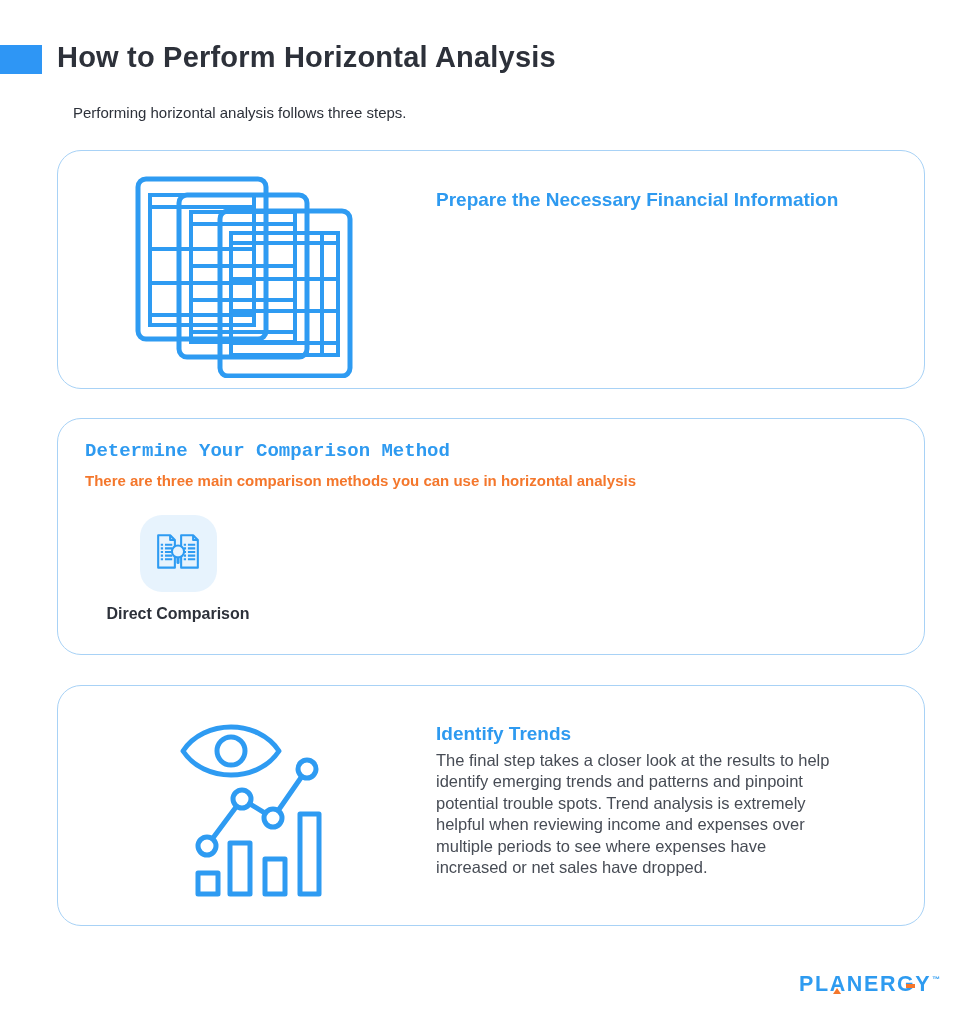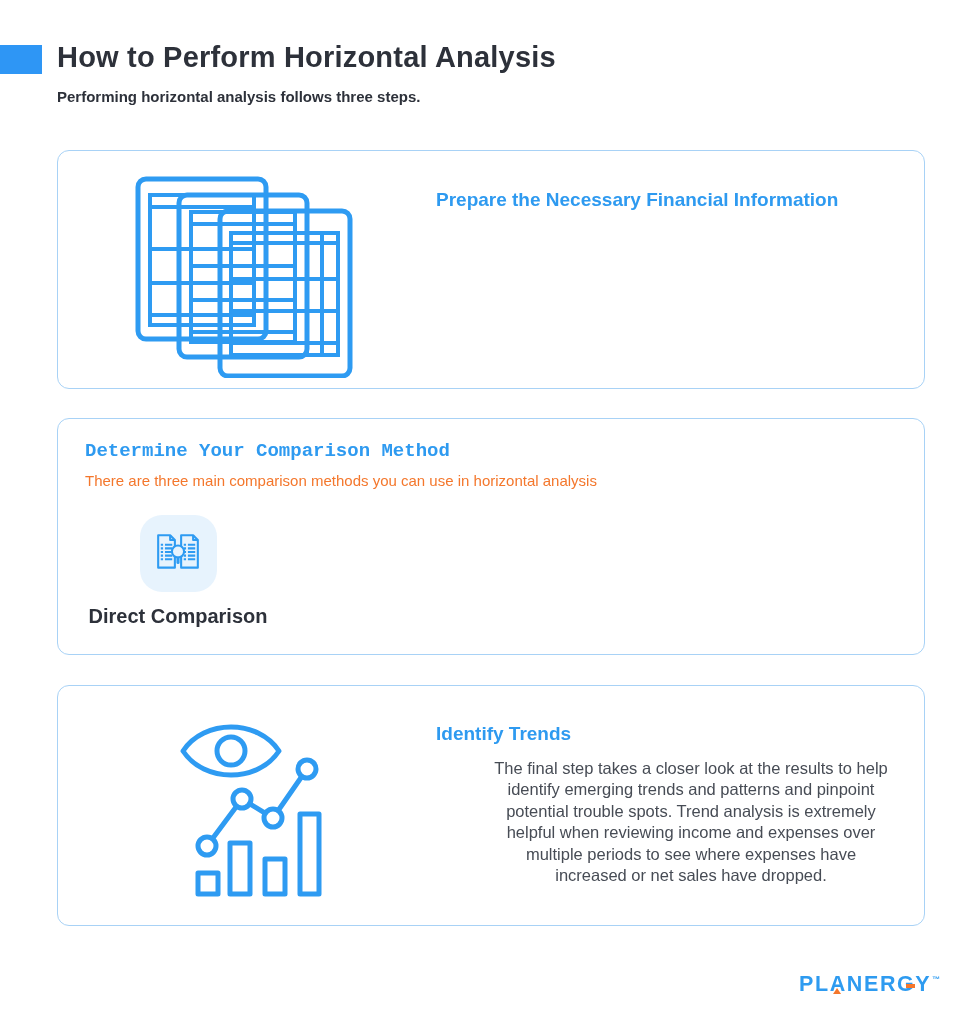--- a/index.html
+++ b/index.html
@@ -6,53 +6,53 @@
   .page {
     position:relative; width:971px; height:1024px; background:#ffffff;
     font-family:"Liberation Sans", sans-serif; overflow:hidden;
   }
   .accent-bar { position:absolute; left:0; top:45px; width:42px; height:29px; background:#2E96F5; }
   .main-title {
     position:absolute; left:57px; top:42px; margin:0;
     font-size:29px; font-weight:700; color:#2D313A; letter-spacing:0.2px; line-height:1.1;
   }
   .main-subtitle {
-    position:absolute; left:57px; top:88px; margin:0;
-    font-size:15px; font-weight:700; color:#2D313A;
+    position:absolute; left:57px; top:88px; margin:16px;
+    font-size:15px; font-weight:400; color:#2D313A;
   }
   .card {
     position:absolute; left:57px; width:868px; box-sizing:border-box;
-    border:1.5px solid #A8D2F6; border-radius:12px; background:#fff;
+    border:1.5px solid #A8D2F6; border-radius:24px; background:#fff;
   }
   .card-1 { top:150px; height:239px; }
   .card-2 { top:418px; height:237px; }
   .card-3 { top:685px; height:241px; }
   .card-title { position:absolute; margin:0; font-size:19px; font-weight:700; color:#2E9AF0; }
   .card-body {
     position:absolute; margin:0; font-size:16.5px; line-height:21.4px; color:#474C55;
     white-space:pre-line;
   }
   .c1-title, .c3-title { left:378px; }
   .c1-title { top:38px; }
   .c1-body  { left:378px; top:76px; width:500px; }
   .c3-title { top:37px; }
-  .c3-body  { left:378px; top:72px; width:510px;text-align:center; }
+  .c3-body  { left:378px; top:64px; width:510px; }
   .c2-title { left:27px; top:21px;font-family:Liberation Mono, monospace; }
-  .c2-sub   { position:absolute; left:27px; top:53px; margin:0; font-size:15px; font-weight:400; color:#F4772C; }
+  .c2-sub   { position:absolute; left:27px; top:53px; margin:0; font-size:15px; font-weight:700; color:#F4772C; }
   .icon-docs  { position:absolute; left:60px; top:20px; }
   .icon-eye   { position:absolute; left:122px; top:25px; }
   .method { position:absolute; top:96px; width:220px; display:flex; flex-direction:column; align-items:center; }
   .method-1 { left:10px; }
   .method-2 { left:314px; }
   .method-3 { left:612px; }
   .tile {
     width:77px; height:77px; border-radius:22px; background:#E7F3FD;
     display:flex; align-items:center; justify-content:center;
   }
-  .method-label { margin-top:13px; font-size:20px; font-weight:700; color:#2D313A; text-align:center; }
+  .method-label { margin-top:13px; font-size:16px; font-weight:700; color:#2D313A; text-align:center; }
   .logo-wrap { position:absolute; left:799px; top:974px; display:flex; align-items:flex-start;text-align:center; }
   .logo-text { font-size:21.5px; font-weight:700; color:#2E9BF0; letter-spacing:1.6px; line-height:1; }
   .logo-letter { position:relative; display:inline-block; }
   .logo-letter-a::after {
     content:""; position:absolute; left:50%; transform:translateX(-62%); bottom:2px;
     width:0; height:0; border-left:4px solid transparent; border-right:4px solid transparent;
     border-bottom:6px solid #F4772C;
   }
   .logo-letter-g::after {
     content:""; position:absolute; right:0px; top:48%;

